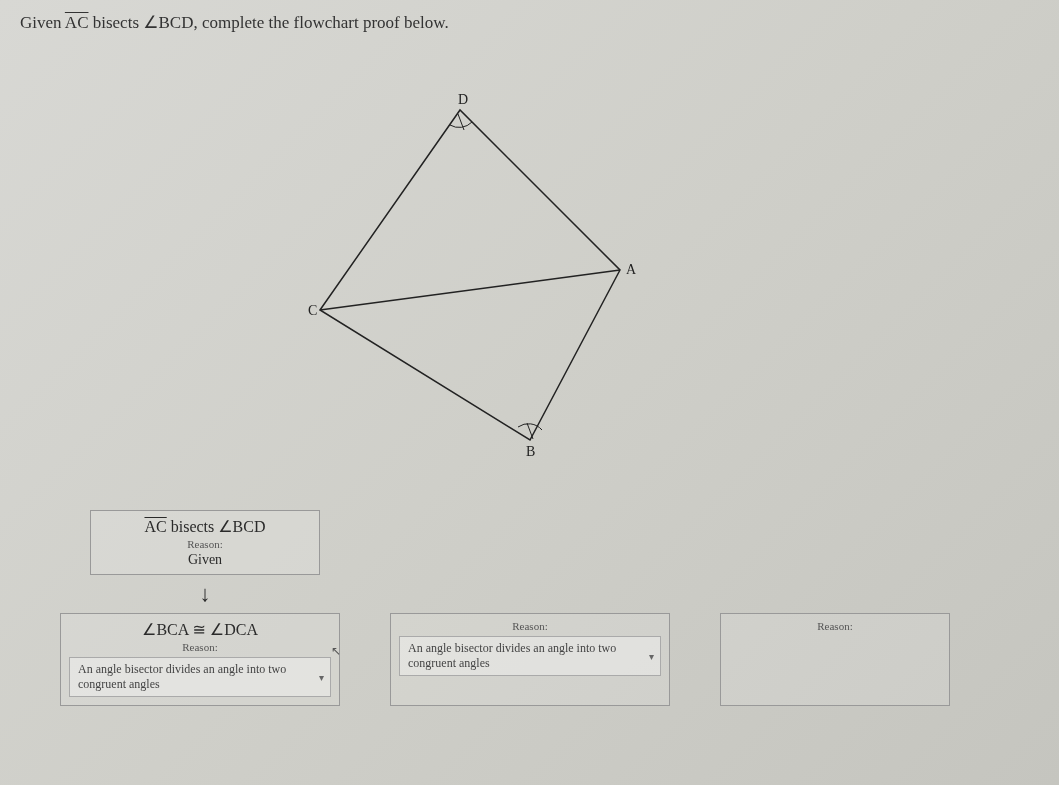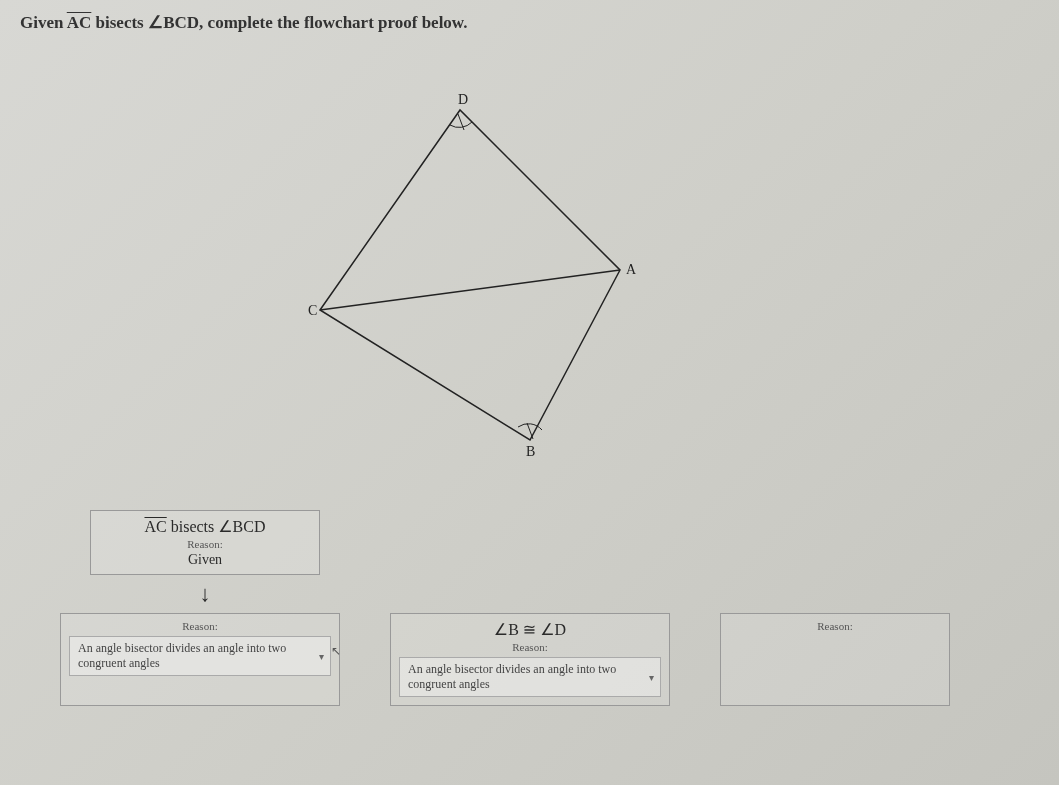--- a/index.html
+++ b/index.html
@@ -12,21 +12,20 @@
     position: relative;
     overflow: hidden;
   }
   .overline { text-decoration: overline; }
   .prompt {
     position: absolute;
     top: 12px;
     left: 20px;
     font-size: 17px;
     color: #333;
-    font-weight: bold;
   }
   .diagram-wrap {
     position: absolute;
     top: 90px;
     left: 300px;
     width: 360px;
     height: 370px;
   }
   .diagram-wrap svg { width: 100%; height: 100%; }
   .proof-area {
@@ -142,29 +141,29 @@
         <div class="reason-label">Reason:</div>
         <div class="reason-value">Given</div>
       </div>
       <div class="arrow-down">↓</div>
     </div>
   </div>
 
   <div class="row-bottom">
 
     <div class="box-stack" style="position:relative;">
+      <div class="statement">∠BCA ≅ ∠DCA</div>
       <div class="reason-label">Reason:</div>
       <div class="reason-dropdown">
         <span>An angle bisector divides an angle into two congruent angles</span>
       </div>
       <span class="pointer-icon" style="top:30px; right:-2px;">↖</span>
     </div>
 
     <div class="box-stack">
-      <div class="statement">∠B ≅ ∠D</div>
       <div class="reason-label">Reason:</div>
       <div class="reason-dropdown">
         <span>An angle bisector divides an angle into two congruent angles</span>
       </div>
     </div>
 
     <div class="box-stack narrow">
       <div class="reason-label">Reason:</div>
     </div>
   </div>

